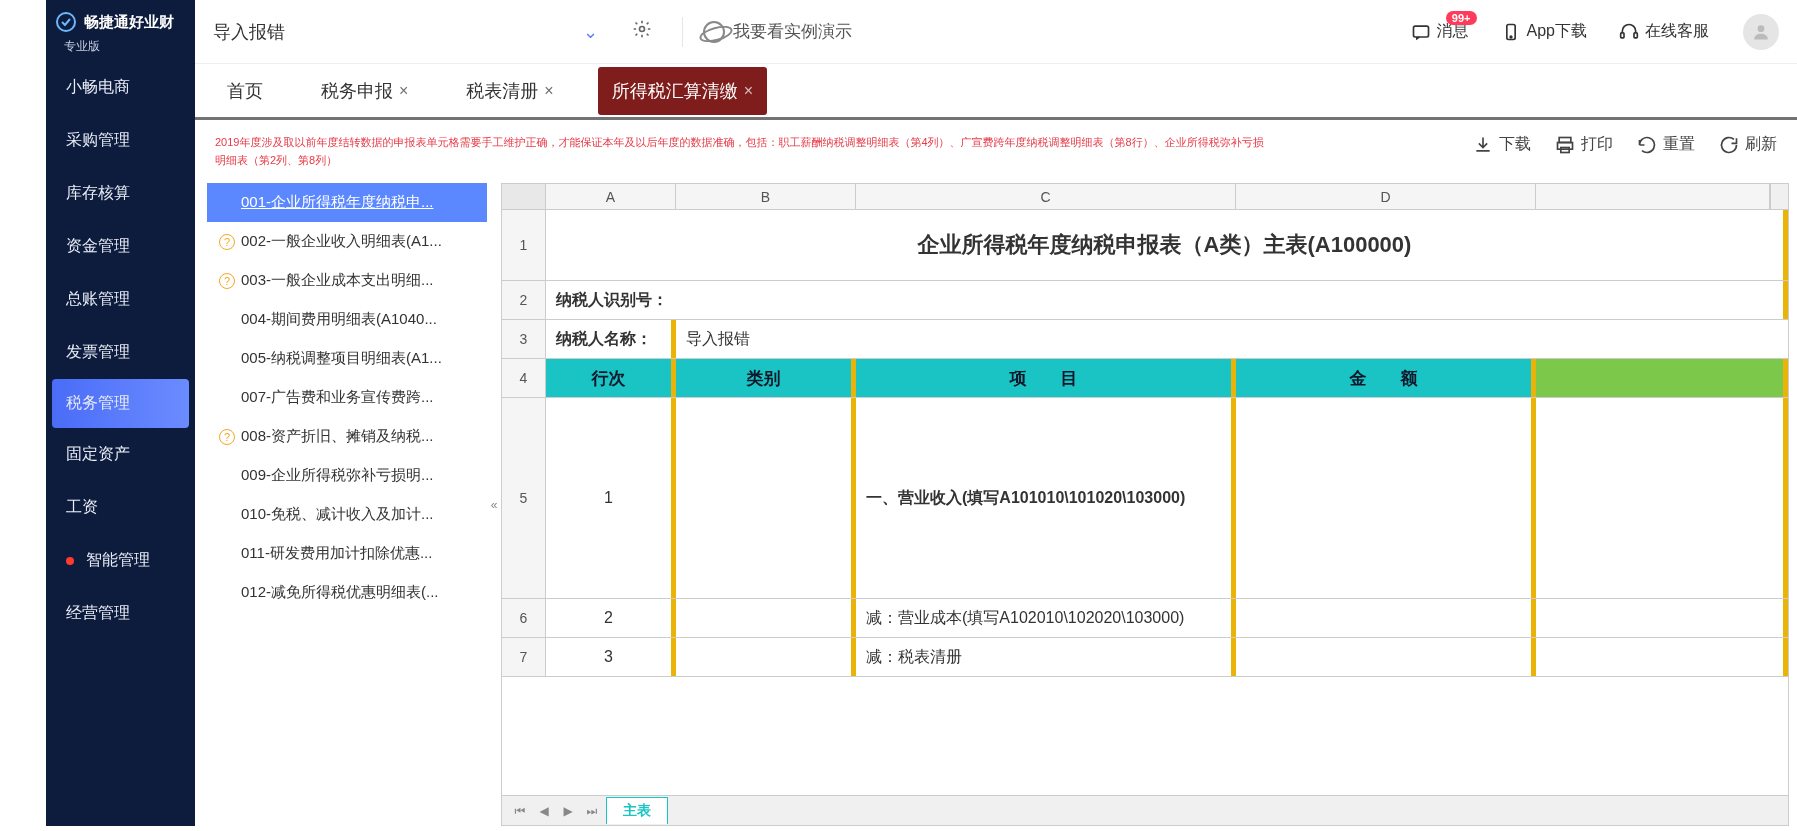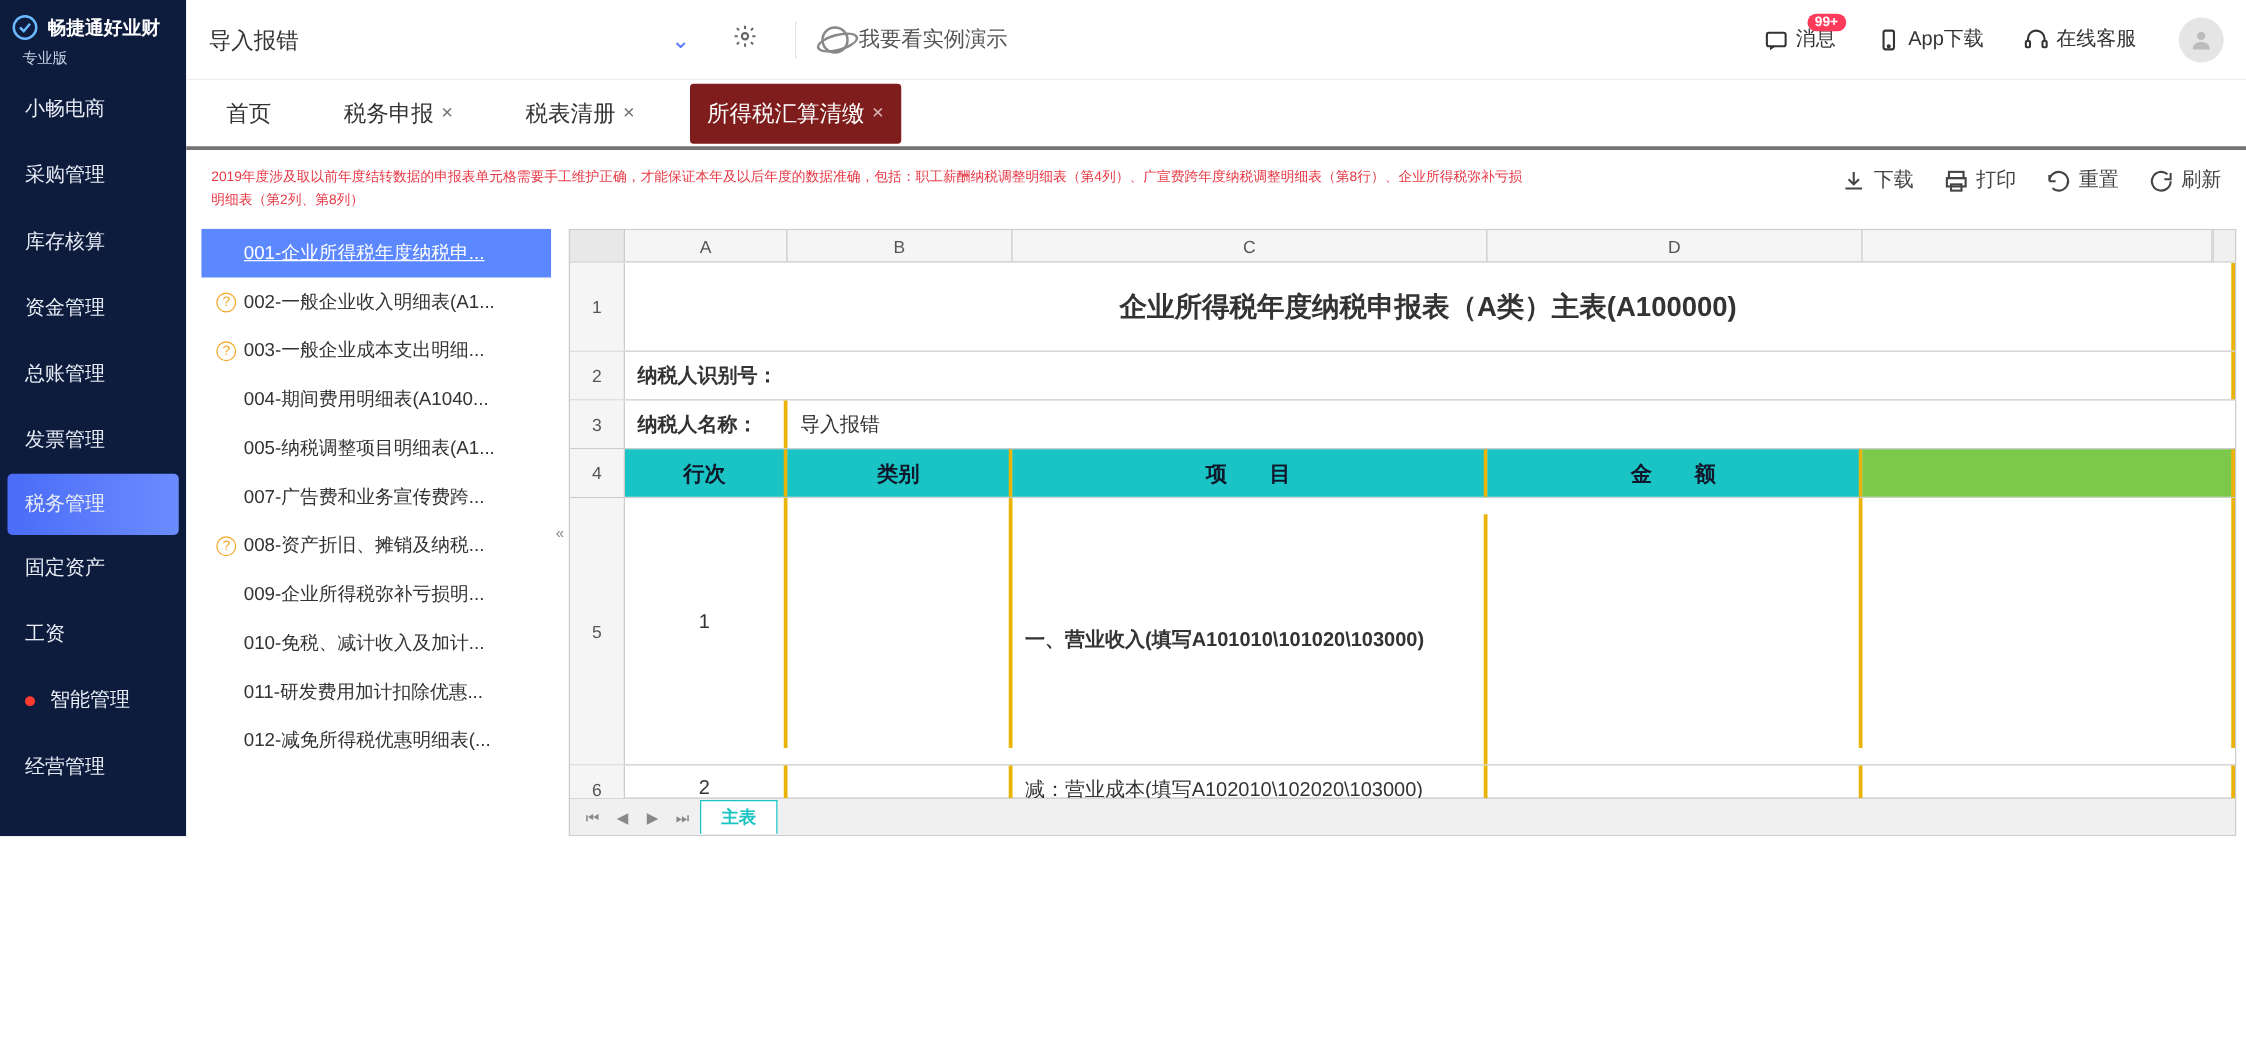--- a/index.html
+++ b/index.html
@@ -1,17 +1,17 @@
 <!DOCTYPE html>
 <html><head>
 <meta charset="utf-8">
 <style>
 * { box-sizing: border-box; margin: 0; padding: 0; }
 body { font-family: "Microsoft YaHei", Arial, sans-serif; font-size: 14px; color: #333; overflow: hidden; }
-.app { display: flex; height: 669px; width: 1797px; }
+.app { display: flex; height: 826px; width: 1797px; padding-left: 46px; }
 .sidebar { width: 149px; background: #0d1b3d; color: #fff; display: flex; flex-direction: column; }
 .logo-area { padding: 10px 8px 4px; display: flex; align-items: center; gap: 6px; }
 .logo-icon { width: 24px; height: 24px; display: flex; align-items: center; justify-content: center; }
 .logo-text { font-size: 15px; font-weight: bold; }
 .edition { font-size: 12px; color: #c5cde0; padding-left: 18px; margin-bottom: 6px; }
 .menu { flex: 1; overflow: hidden; }
 .menu-item { padding: 16px 20px; font-size: 16px; color: #e8ecf5; cursor: pointer; display: flex; align-items: center; gap: 8px; }
 .menu-item.active { background: linear-gradient(90deg, #4a6cf7, #6b8cff); border-radius: 4px; margin: 0 6px; padding: 14px 14px; }
 .red-dot { width: 8px; height: 8px; background: #ff3b30; border-radius: 50%; margin-right: 4px; }
 .main { flex: 1; display: flex; flex-direction: column; background: #fff; }
@@ -48,21 +48,21 @@
 .corner { width: 44px; border-right: 1px solid #ccc; background: #e8e8e8; }
 .col-h { border-right: 1px solid #ccc; display: flex; align-items: center; justify-content: center; font-size: 14px; color: #555; }
 .col-a { width: 130px; }
 .col-b { width: 180px; }
 .col-c { width: 380px; }
 .col-d { width: 300px; }
 .col-e { flex: 1; }
 .sheet-body { flex: 1; overflow: auto; position: relative; }
 .sheet-row { display: flex; border-bottom: 1px solid #ccc; }
 .row-h { width: 44px; border-right: 1px solid #ccc; background: #f5f5f5; display: flex; align-items: center; justify-content: center; font-size: 14px; color: #555; }
-.cell { border-right: 3px solid #eab308; padding: 8px 10px; font-size: 16px; display: flex; align-items: center; }
+.cell { border-right: 5px solid #eab308; padding: 8px 10px; font-size: 16px; display: flex; align-items: center; }
 .cell.center { justify-content: center; }
 .title-row .cell { height: 70px; font-size: 22px; font-weight: bold; justify-content: center; }
 .title-row .merged { flex: 1; }
 .label-cell { font-size: 16px; font-weight: 600; }
 .header-row .cell { background: #1bc4c4; color: #0f172a; font-weight: bold; height: 38px; justify-content: center; font-size: 17px; }
 .header-row .cell.green { background: #7cc84a; }
 .tall-row .cell { height: 200px; }
 .normal-row .cell { height: 38px; }
 .sheet-tabs { height: 30px; display: flex; align-items: center; border-top: 1px solid #ccc; background: #f0f0f0; padding: 0 8px; gap: 4px; }
 .sheet-nav { width: 20px; height: 20px; display: flex; align-items: center; justify-content: center; color: #888; cursor: pointer; font-size: 12px; }
@@ -300,21 +300,21 @@
               <div class="cell col-a">行次</div>
               <div class="cell col-b">类别</div>
               <div class="cell col-c">项　　目</div>
               <div class="cell col-d">金　　额</div>
               <div class="cell col-e green"></div>
             </div>
             <div class="sheet-row tall-row">
               <div class="row-h">5</div>
               <div class="cell col-a center">1</div>
               <div class="cell col-b"></div>
-              <div class="cell col-c" style="font-weight:bold;margin-top:13px;">一、营业收入(填写A101010\101020\103000)</div>
+              <div class="cell col-c" style="font-weight:bold;">一、营业收入(填写A101010\101020\103000)</div>
               <div class="cell col-d"></div>
               <div class="cell col-e"></div>
             </div>
             <div class="sheet-row normal-row">
               <div class="row-h">6</div>
               <div class="cell col-a center">2</div>
               <div class="cell col-b"></div>
               <div class="cell col-c">减：营业成本(填写A102010\102020\103000)</div>
               <div class="cell col-d"></div>
               <div class="cell col-e"></div>

